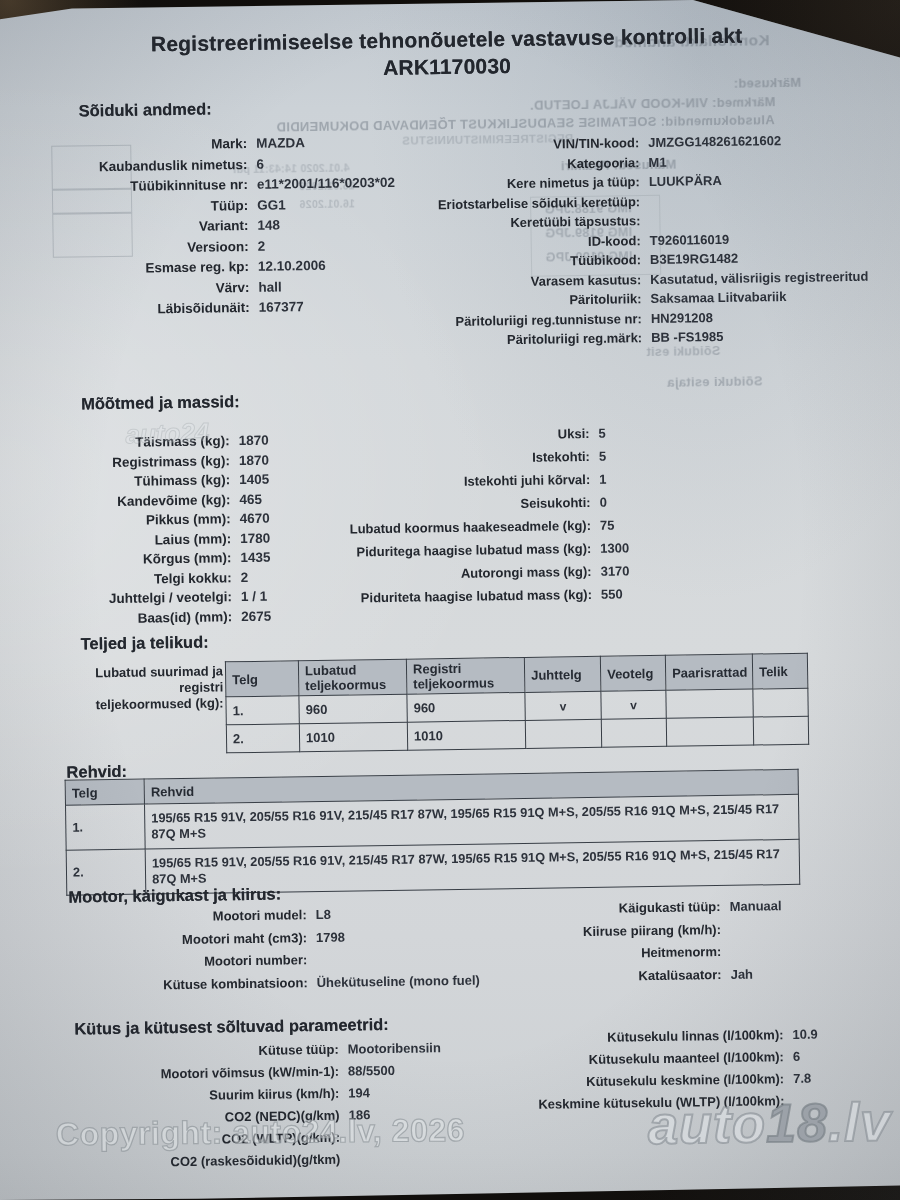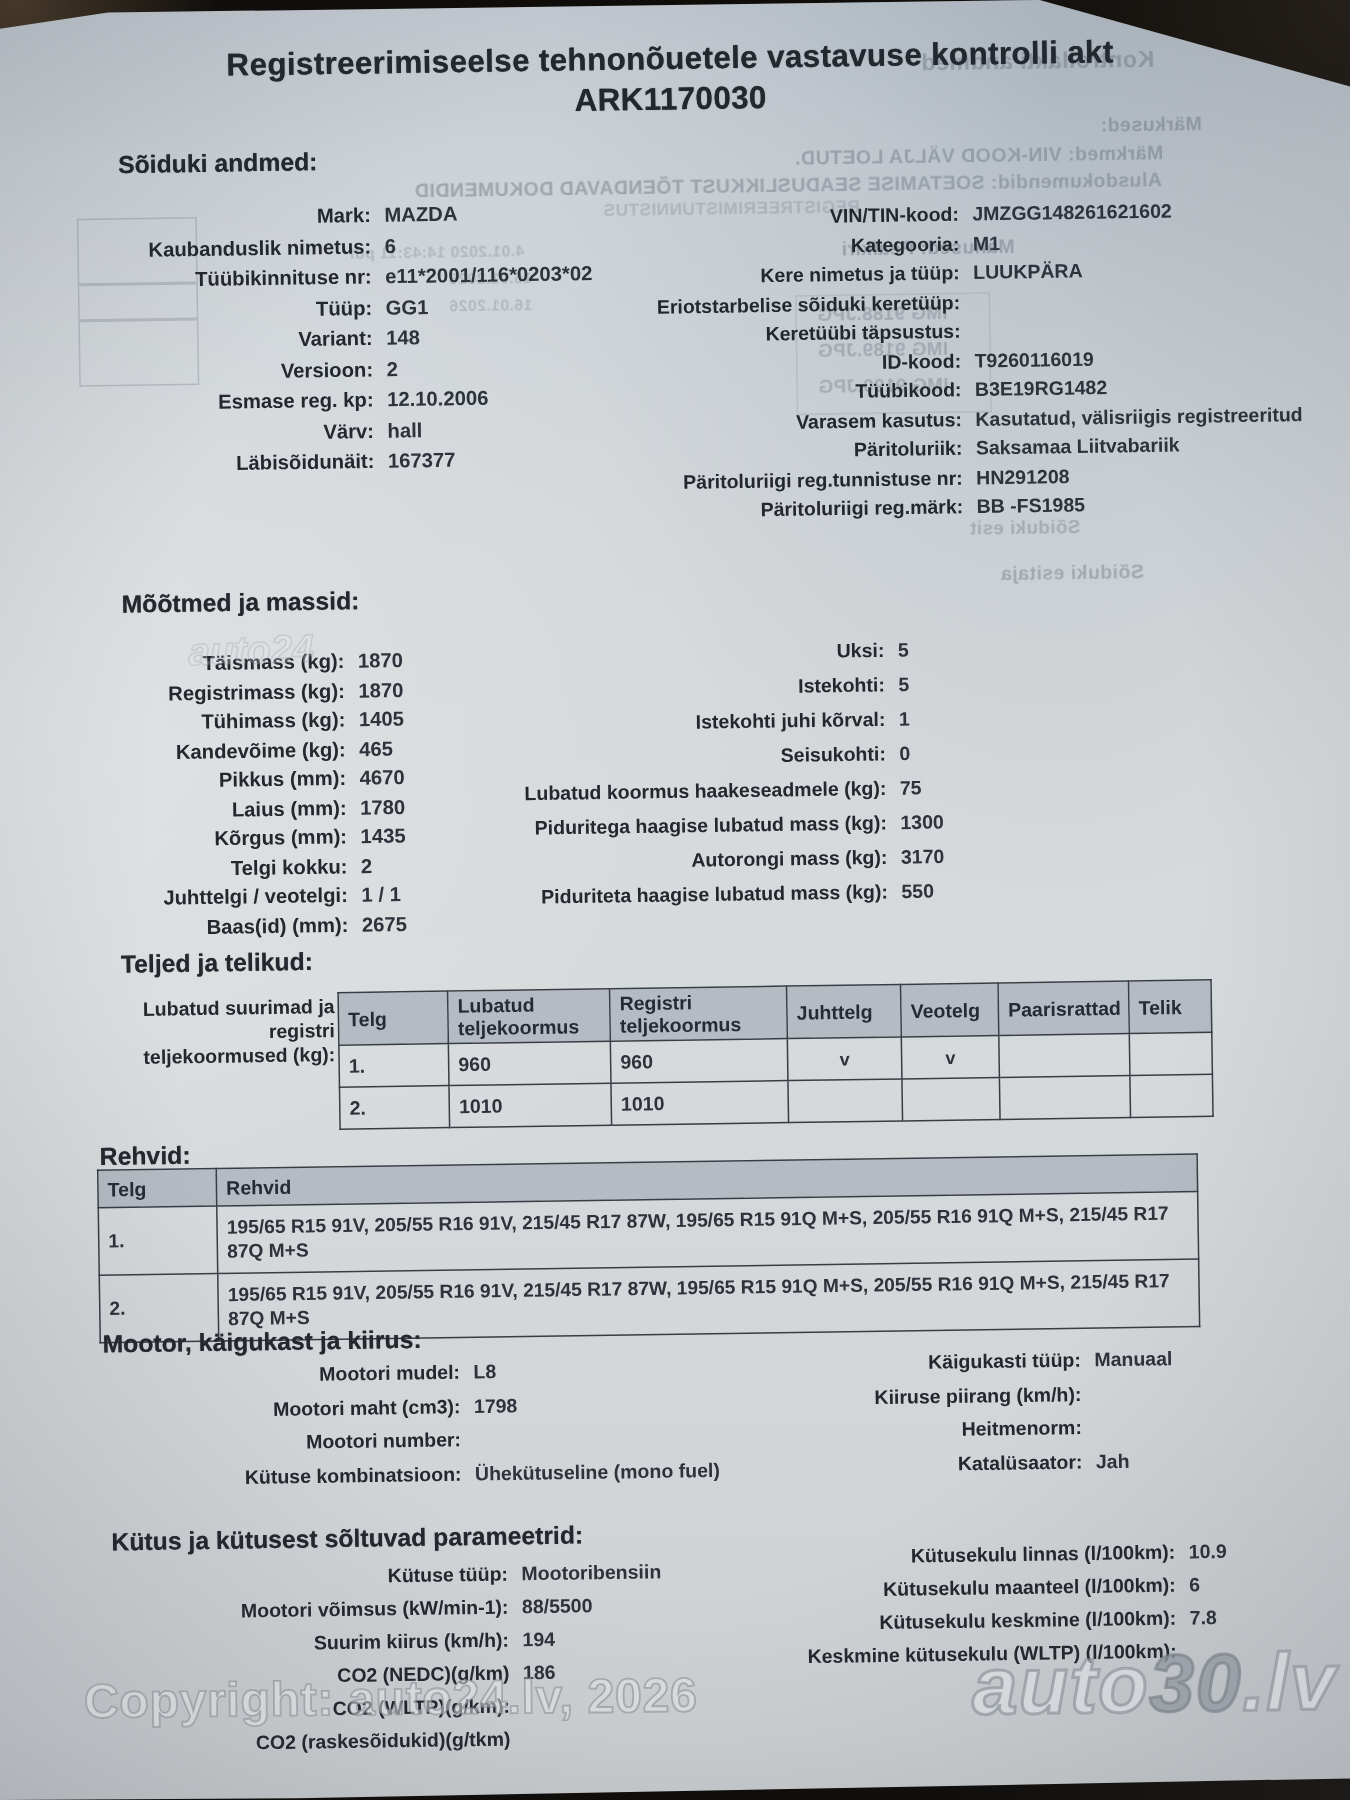--- a/index.html
+++ b/index.html
@@ -482,15 +482,15 @@
           <span class="val"></span>
         </div>
 
     </div>
 
     <div class="wm wm-mid">auto24</div>
   </div>
 </div>
 
 <div class="wm wm-copy">Copyright: auto24.lv, 2026</div>
-<div class="wm wm-logo"><span class="lt">auto</span><span class="dk">30</span><span class="lt">.lv</span></div>
+<div class="wm wm-logo"><span class="lt">auto</span><span class="dk">18</span><span class="lt">.lv</span></div>
 
 <div class="vignette"></div>
 
 </body></html>

